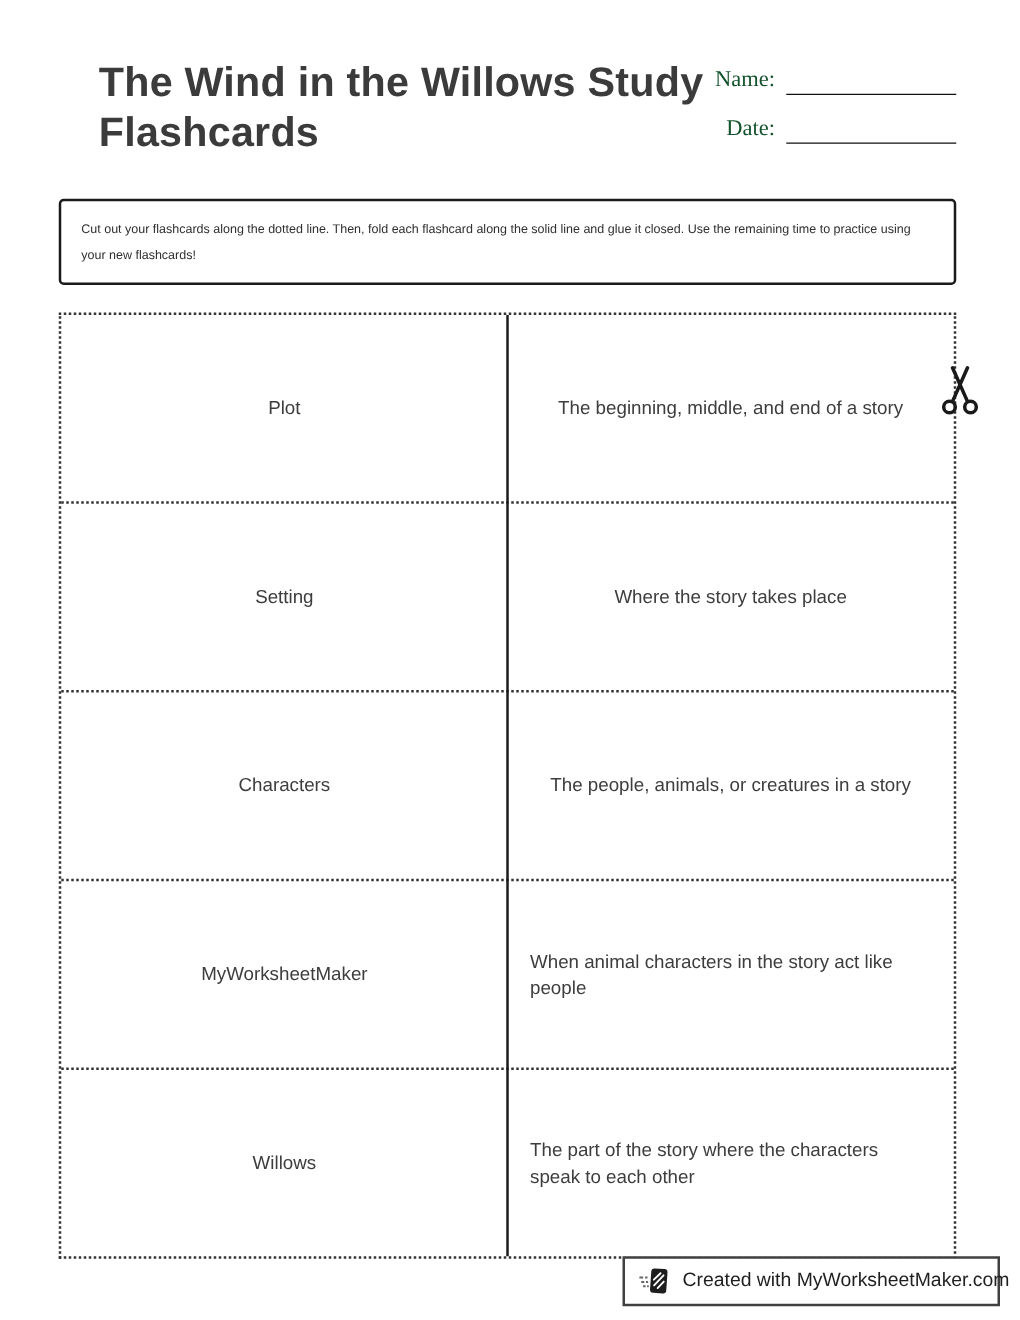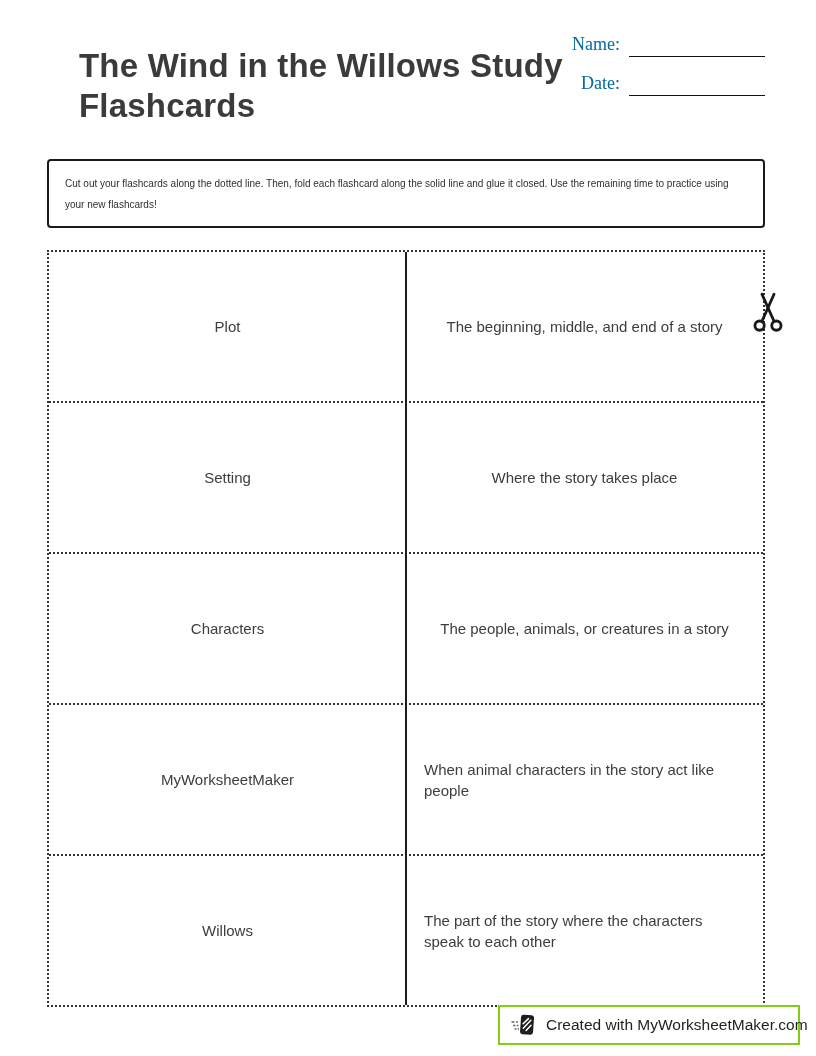--- a/index.html
+++ b/index.html
@@ -15,23 +15,23 @@
   
   .title {
     position: absolute; left: 47px; top: 46px;
     width: 490px;
     font-size: 33px; line-height: 40px; font-weight: 700;
     color: #3b3b3b;
     letter-spacing: 0.2px;
     margin-left: 32px;
   }
   .name-date {
-    position: absolute; right: 51px; top: 33px;
+    position: absolute; right: 51px; top: 52px;
     font-family: "Liberation Serif", "DejaVu Serif", serif;
-    font-size: 18px; color: #0369a1;
+    font-size: 18px; color: #14532d;
   }
   .nd-row { display: flex; justify-content: flex-end; align-items: flex-end; margin-bottom: 15px; }
   .nd-label { padding-bottom: 2px; }
   .nd-line {
     display: inline-block; width: 136px; height: 24px;
     border-bottom: 1.5px solid #111; margin-left: 9px;
   }
 
   
   .instructions {
@@ -69,21 +69,21 @@
   .scissors {
     position: absolute; left: 701px; top: 40px;
     width: 36px; height: 42px;
   }
 
   
   .footer-credit {
     position: absolute; left: 498px; top: 1005px;
     width: 302px; height: 40px;
     background: #fff;
-    border: 2px solid #84cc16;
+    border: 2px solid #404040;
     display: flex; align-items: center;
     padding: 0 10px;
     gap: 8px;
   }
   .footer-credit .credit-text {
     font-size: 15.5px; color: #1f1f1f; white-space: nowrap;
   }
   .logo-icon { width: 28px; height: 28px; flex: 0 0 auto; }
 </style>
 </head>

